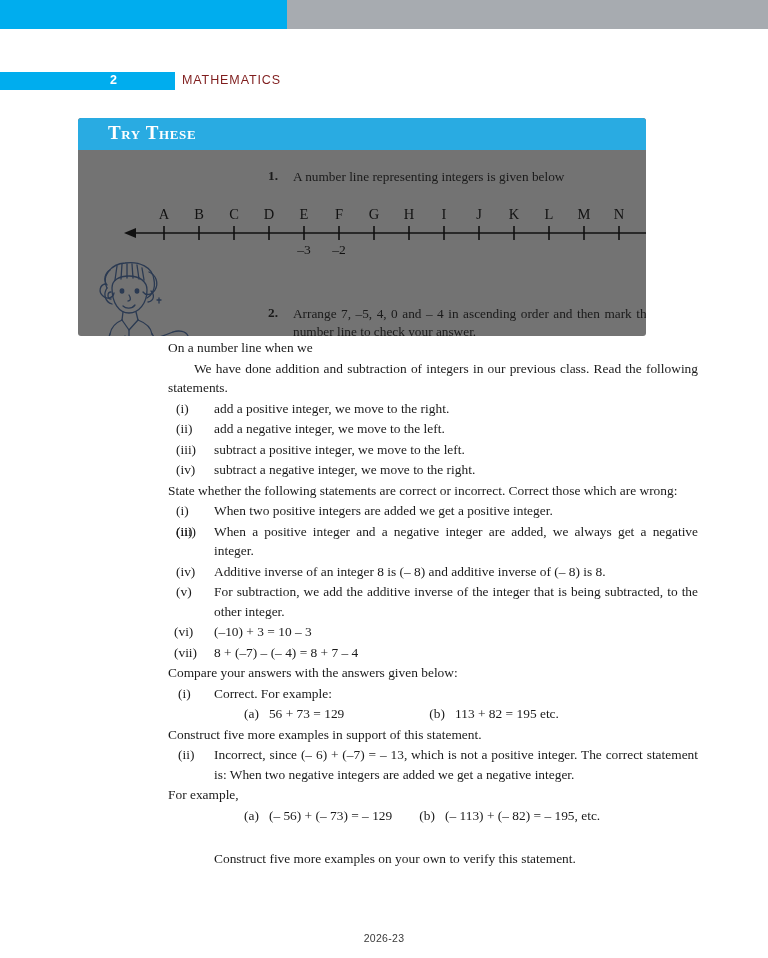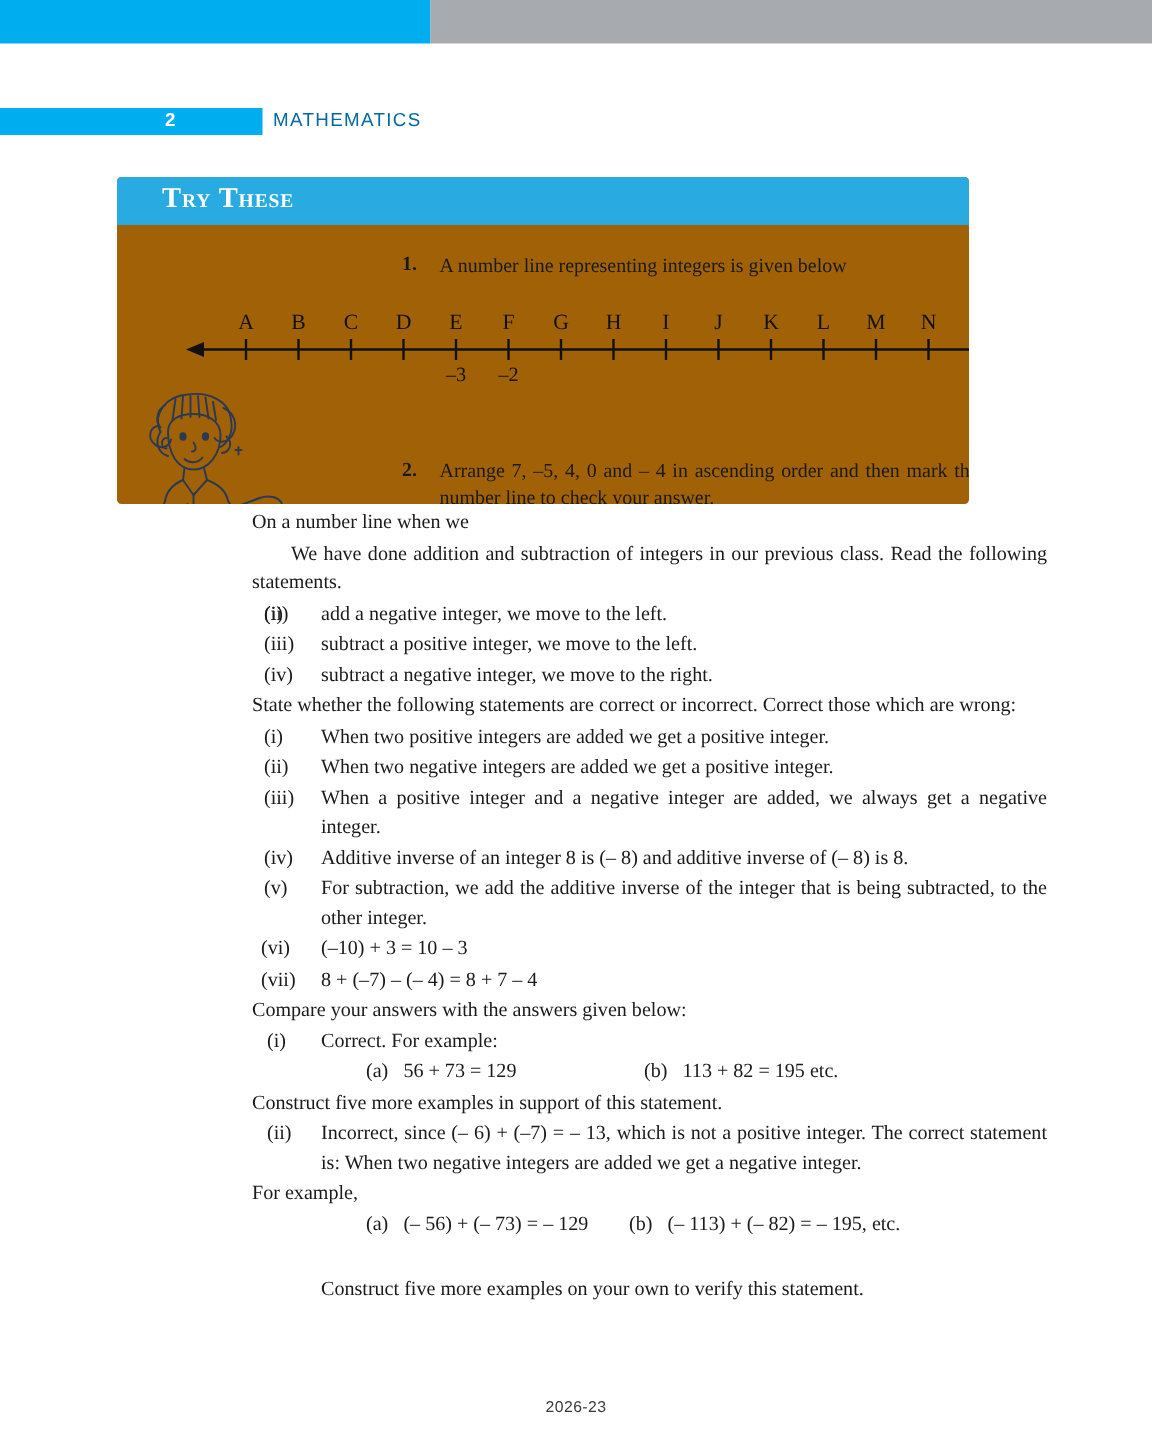--- a/index.html
+++ b/index.html
@@ -61,30 +61,30 @@
     font-weight: bold;
     color: #ffffff;
     letter-spacing: 0.5px;
   }
   #running-head-title {
     position: absolute;
     left: 182px; top: 1px;
     font-family: "Liberation Sans", sans-serif;
     font-size: 12.5px;
     font-weight: normal;
-    color: #0369a1;
+    color: #7f1d1d;
     letter-spacing: 0.9px;
   }
 
   
   #try-these-panel {
     position: absolute;
     left: 78px; top: 118px;
     width: 568px;
-    background: #a16207;
+    background: #737373;
     border-radius: 3px;
     overflow: hidden;
   }
   #try-these-header {
     height: 32px;
     background: #29abe2;
     border-radius: 3px 3px 0 0;
   }
   #try-these-title {
     position: absolute;
@@ -354,20 +354,21 @@
 
 <div id="body-text">
 
   <p class="para">On a number line when we</p>
 
   <p class="para para-indent">We have done addition and subtraction of integers in our previous class. Read the following statements.</p>
 
   <div class="numlist">
     <div class="numrow">
       <span class="marker">(i)</span>
+      <span>add a positive integer, we move to the right.</span>
     </div>
     <div class="numrow">
       <span class="marker">(ii)</span>
       <span>add a negative integer, we move to the left.</span>
     </div>
     <div class="numrow">
       <span class="marker">(iii)</span>
       <span>subtract a positive integer, we move to the left.</span>
     </div>
     <div class="numrow">
@@ -378,21 +379,20 @@
 
   <p class="para">State whether the following statements are correct or incorrect. Correct those which are wrong:</p>
 
   <div class="numlist">
     <div class="numrow">
       <span class="marker">(i)</span>
       <span>When two positive integers are added we get a positive integer.</span>
     </div>
     <div class="numrow">
       <span class="marker">(ii)</span>
-      <span>When two negative integers are added we get a positive integer.</span>
     </div>
     <div class="numrow">
       <span class="marker">(iii)</span>
       <span>When a positive integer and a negative integer are added, we always get a negative integer.</span>
     </div>
     <div class="numrow">
       <span class="marker">(iv)</span>
       <span>Additive inverse of an integer 8 is (– 8) and additive inverse of (– 8) is 8.</span>
     </div>
     <div class="numrow">

